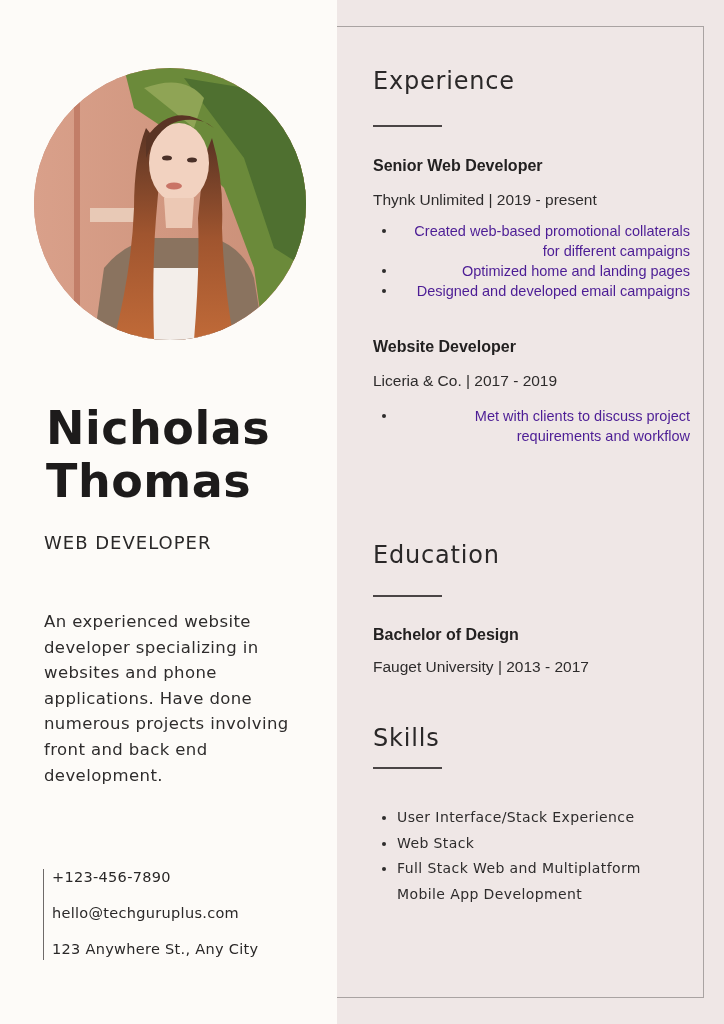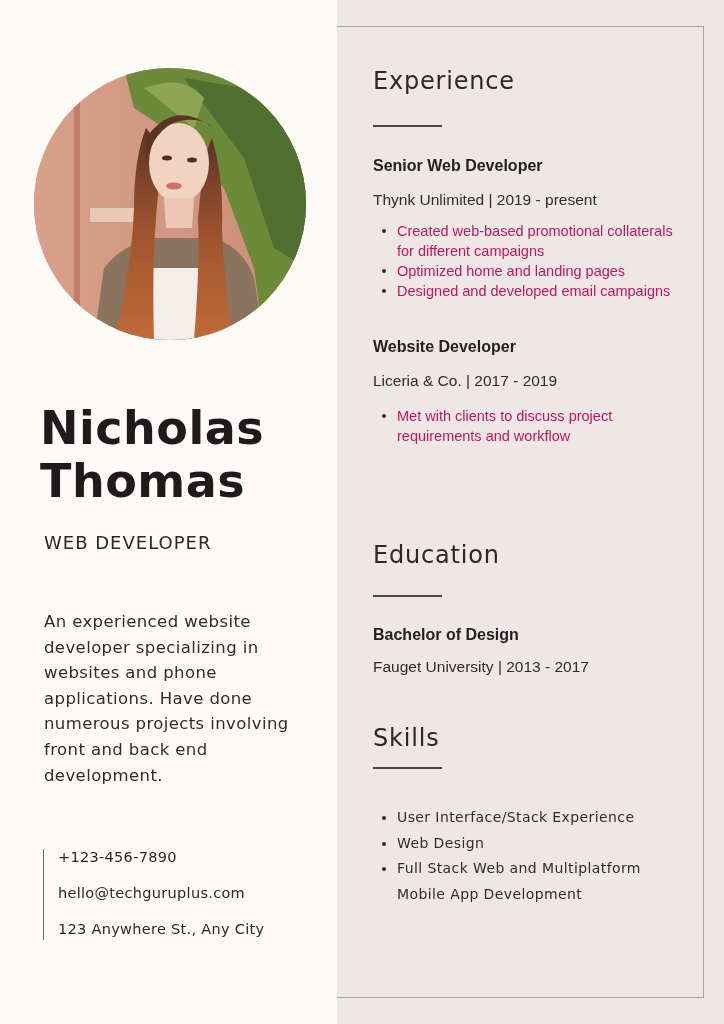--- a/index.html
+++ b/index.html
@@ -28,40 +28,40 @@
     
     .photo {
       position: absolute; left: 34px; top: 68px; width: 272px; height: 272px;
       border-radius: 50%; overflow: hidden;
       background: #c9907a;
     }
     .photo svg { display: block; width: 100%; height: 100%; }
 
     
     .name {
-      position: absolute; left: 40px; top: 402px;
+      position: absolute; left: 46px; top: 402px;
       font-family: "DejaVu Sans", sans-serif;
       font-weight: bold; font-size: 46px; line-height: 53px;
       color: #1d1b1b; letter-spacing: 0.5px;
     }
     .name span { display: block; }
     .job-title {
       position: absolute; left: 44px; top: 532px;
       font-family: "DejaVu Sans", sans-serif;
       font-size: 18px; letter-spacing: 1px; color: #2a2828;
     }
     .summary {
       position: absolute; left: 44px; top: 609px; width: 250px;
       font-family: "DejaVu Sans", sans-serif;
       font-size: 16.5px; line-height: 25.6px; color: #2e2c2c; letter-spacing: 0.4px;
     }
     .contact {
-      position: absolute; left: 43px; top: 849px;
+      position: absolute; left: 43px; top: 869px;
       border-left: 1.5px solid #6f6a69;
-      padding-left: 14px; height: 91px;
+      padding-left: 8px; height: 91px;
     }
     .contact div {
       font-family: "DejaVu Sans", sans-serif;
       font-size: 14.5px; color: #2a2828; height: 36px; line-height: 16px;
       padding-top: 0px; letter-spacing: 0.3px;
     }
 
     
     .section-title {
       position: absolute; left: 373px;
@@ -78,21 +78,21 @@
     }
     .meta {
       position: absolute; left: 373px;
       font-family: "Liberation Sans", sans-serif;
       font-size: 15.5px; color: #2e2c2c; text-align: center;
     }
     .bullets {
       position: absolute; left: 380px; width: 310px;
       list-style: none;
       font-family: "Liberation Sans", sans-serif;
-      font-size: 14.5px; line-height: 20px; color: #be185d;
+      font-size: 14.5px; line-height: 20px; color: #4c1d95; text-align: right;
     }
     .bullets li { position: relative; padding-left: 17px; }
     .bullets li::before {
       content: ""; position: absolute; left: 2px; top: 8px;
       width: 4px; height: 4px; border-radius: 50%; background: #2e2c2c;
     }
     .skills {
       position: absolute; left: 380px; top: 805px; width: 300px;
       list-style: none;
       font-family: "DejaVu Sans", sans-serif;
@@ -176,15 +176,15 @@
 
 <div class="section-title" style="top:541px;">Education</div>
 <div class="rule" style="top:595px;"></div>
 <div class="job-head" style="top:626px;">Bachelor of Design</div>
 <div class="meta" style="top:658px;">Fauget University | 2013 - 2017</div>
 
 <div class="section-title" style="top:724px;">Skills</div>
 <div class="rule" style="top:767px;"></div>
 <ul class="skills">
   <li>User Interface/Stack Experience</li>
-  <li>Web Design</li>
+  <li>Web Stack</li>
   <li>Full Stack Web and Multiplatform Mobile App Development</li>
 </ul>
 
 </body></html>

